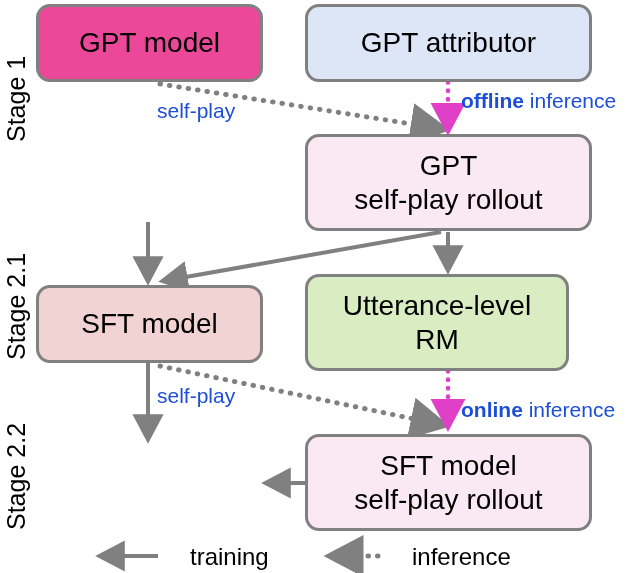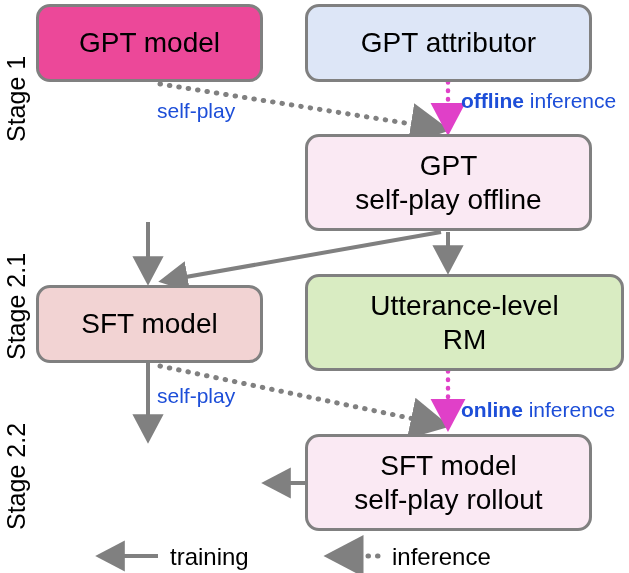--- a/index.html
+++ b/index.html
@@ -52,20 +52,21 @@
     z-index: 4;
   }
   .edge-label b { font-weight: bold; }
   .legend-label {
     position: absolute;
     font-size: 24px;
     color: #000000;
     font-family: "Liberation Sans", sans-serif;
     white-space: nowrap;
     z-index: 4;
+    margin-left: 20px;
   }
   svg.wires {
     position: absolute;
     left: 0;
     top: 0;
     width: 629px;
     height: 573px;
     z-index: 1;
     overflow: visible;
   }
@@ -119,25 +120,25 @@
 
     <line x1="448" y1="371" x2="448" y2="424" stroke="#e040c8" stroke-width="4.5" stroke-linecap="round" stroke-dasharray="0.5 8" marker-end="url(#arrowMagenta)"></line>
   </svg>
 
   <div class="node" style="left:36px; top:4px; width:227px; height:78px; background:#ec4899;">GPT model</div>
 
   <div class="node" style="left:305px; top:4px; width:287px; height:78px; background:#dde6f7;">GPT attributor</div>
 
 
   <div class="node" style="left:305px; top:134px; width:287px; height:97px; background:#fae9f3;">GPT
-self-play offline</div>
+self-play rollout</div>
 
   <div class="node" style="left:36px; top:285px; width:227px; height:78px; background:#f2d3d3;">SFT model</div>
 
-  <div class="node" style="left:305px; top:274px; width:319px; height:97px; background:#d9ecc2;">Utterance-level
+  <div class="node" style="left:305px; top:274px; width:264px; height:97px; background:#d9ecc2;">Utterance-level
 RM</div>
 
 
   <div class="node" style="left:305px; top:434px; width:287px; height:97px; background:#fae9f3;">SFT model
 self-play rollout</div>
 
   <div class="edge-label" style="left:157px; top:99px;">self-play</div>
 
   <div class="edge-label" style="left:157px; top:384px;">self-play</div>
 

